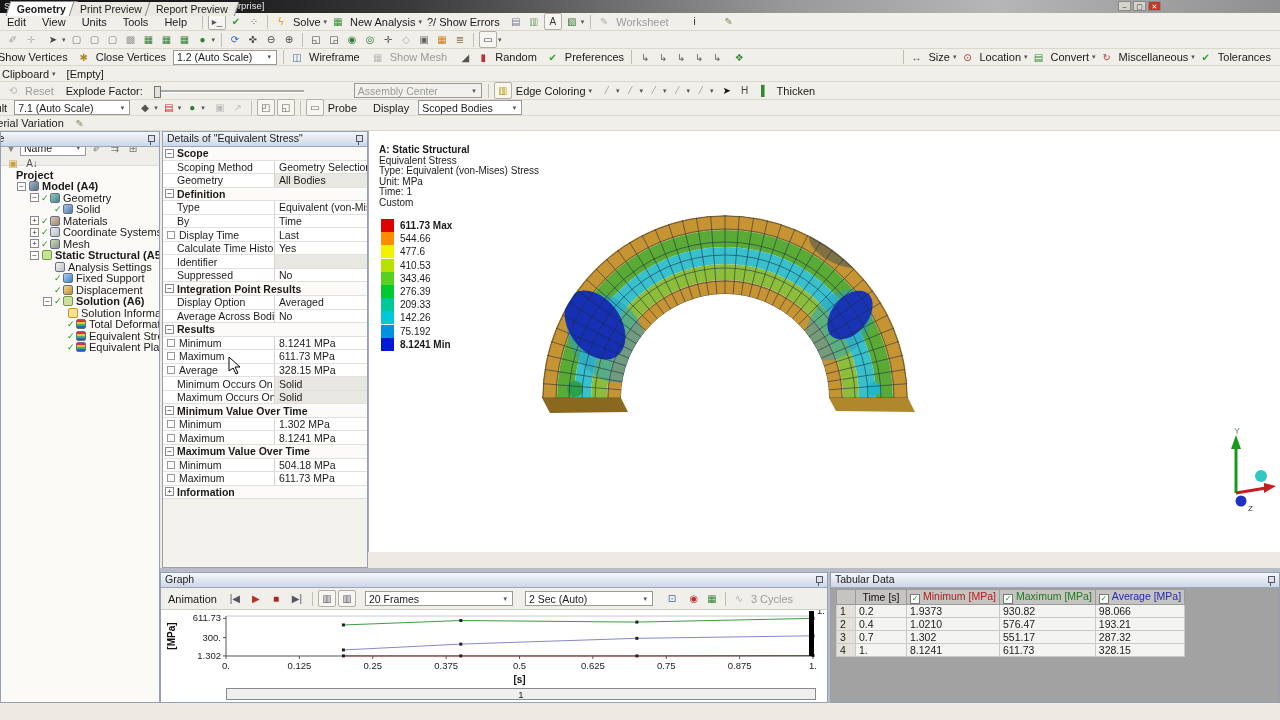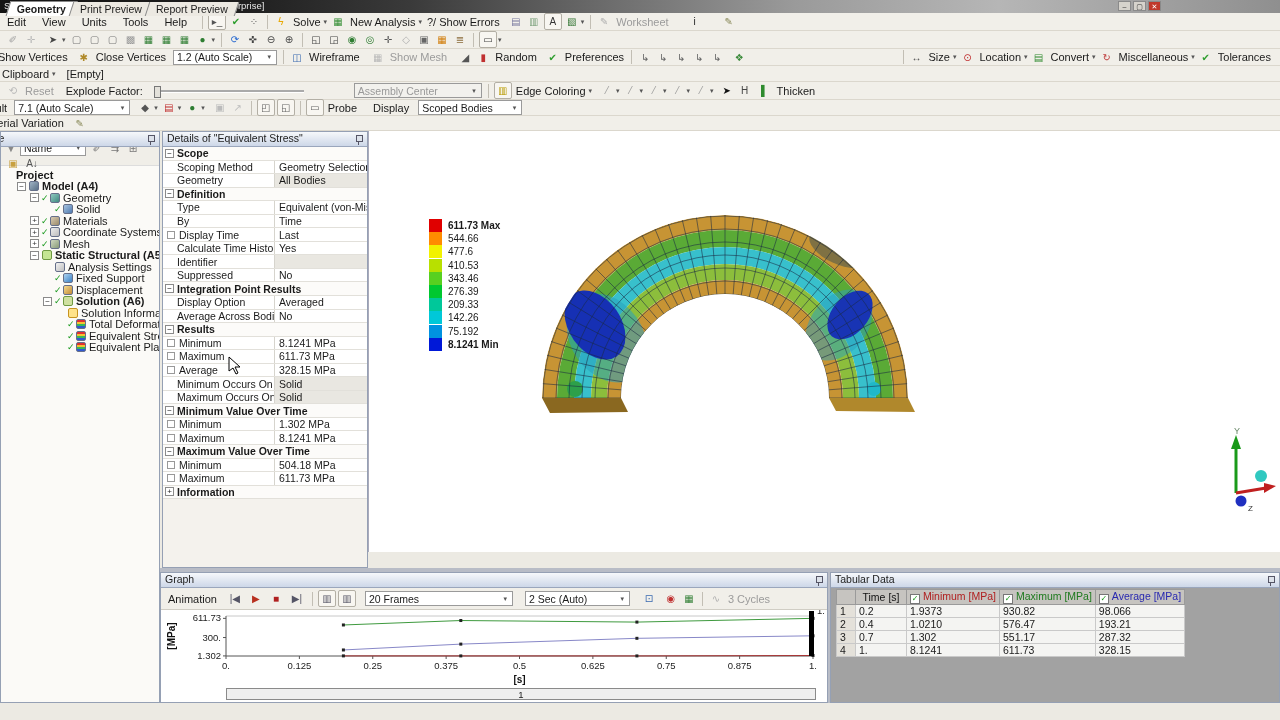--- a/index.html
+++ b/index.html
@@ -72,21 +72,21 @@
     border-right:1px solid #d6d4cd;height:100%;overflow:hidden;white-space:nowrap;}
   .dval{flex:1;padding-left:4px;white-space:nowrap;overflow:hidden;height:100%;display:flex;align-items:center;}
   .dval.grayv{background:#e9e7e1;}
   .cbx{width:8px;height:8px;border:1px solid #999;background:#fff;margin-right:4px;flex:none;box-sizing:border-box;}
   .catsign{width:9px;height:9px;border:1px solid #8a8a8a;background:#fff;font-size:8px;line-height:7px;
     text-align:center;margin:0 3px 0 2px;flex:none;box-sizing:border-box;font-weight:normal;}
   
   #viewport{left:368px;top:131px;width:912px;height:421px;background:#fff;border-left:1px solid #aab;box-sizing:border-box;}
   #annotation{left:10px;top:14px;line-height:10.5px;font-size:10px;}
   #annotation .bold{font-weight:bold;}
-  #legend{left:12px;top:88px;margin-left:48px;}
+  #legend{left:12px;top:88px;}
   .lgrow{display:flex;align-items:center;height:13.2px;}
   .lgrow .sw{width:13px;height:13px;flex:none;}
   .lgrow .lv{margin-left:6px;font-size:10px;}
   .lgrow .lv.bold{font-weight:bold;}
   
   #ruler{left:300px;top:378px;width:352px;height:36px;font-size:9.5px;}
   #ruler .bar{position:absolute;left:8px;top:12px;width:312px;height:8px;border:1px solid #000;box-sizing:border-box;display:flex;}
   #ruler .bar div{flex:1;}
   #ruler .tl{position:absolute;top:0;}
   #ruler .bl{position:absolute;top:22px;}
@@ -607,20 +607,28 @@
           <span class="dval">611.73 MPa</span>
         </div>
         <div class="drow cat">
           <span class="catsign">+</span>
           <span>Information</span>
         </div>
       </div>
   </div>
 
   <div id="viewport" class="abs">
+    <div id="annotation" class="abs">
+        <div class="bold">A: Static Structural</div>
+        <div>Equivalent Stress</div>
+        <div>Type: Equivalent (von-Mises) Stress</div>
+        <div>Unit: MPa</div>
+        <div>Time: 1</div>
+        <div>Custom</div>
+      </div>
     <div id="legend" class="abs">
         <div class="lgrow">
           <span class="sw" style="background: rgb(224, 0, 0);"></span>
           <span class="lv bold">611.73 Max</span>
         </div>
         <div class="lgrow">
           <span class="sw" style="background: rgb(255, 140, 0);"></span>
           <span class="lv">544.66</span>
         </div>
         <div class="lgrow">
@@ -770,21 +778,21 @@
         <span class="ico" style="color: rgb(85, 85, 102); width: 20px;">▶|</span>
         <span class="sep"></span>
         <span class="ico b" style="color: rgb(85, 85, 102);">▥</span>
         <span class="ico b" style="color: rgb(85, 85, 102);">▥</span>
         <span style="width: 6px; flex: 0 0 auto;"></span>
         <span class="sel" style="width: 148px;">
           <span>20 Frames</span>
           <span class="dd">▾</span>
         </span>
         <span style="width: 8px; flex: 0 0 auto;"></span>
-        <span class="sel" style="width: 105px;">
+        <span class="sel" style="width: 128px;">
           <span>2 Sec (Auto)</span>
           <span class="dd">▾</span>
         </span>
         <span style="width: 8px; flex: 0 0 auto;"></span>
         <span class="ico" style="color: rgb(58, 106, 176);">⊡</span>
         <span style="width: 4px; flex: 0 0 auto;"></span>
         <span class="ico" style="color: rgb(192, 48, 48);">◉</span>
         <span class="ico" style="color: rgb(46, 125, 50);">▦</span>
         <span class="sep"></span>
         <span class="ico" style="color: rgb(176, 176, 176);">∿</span>

